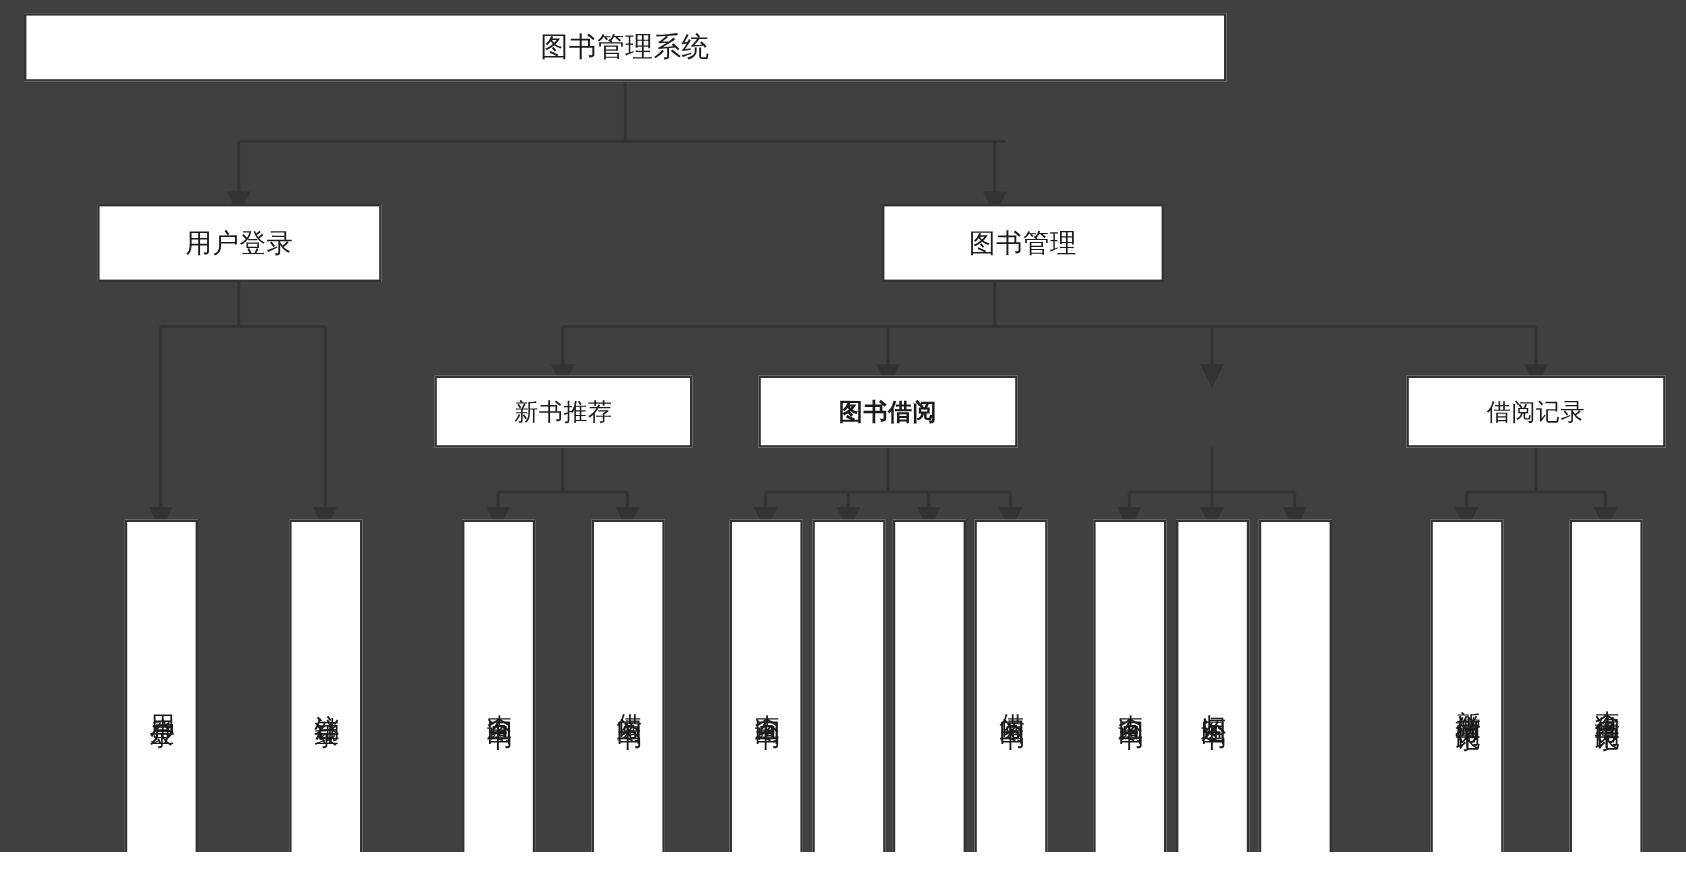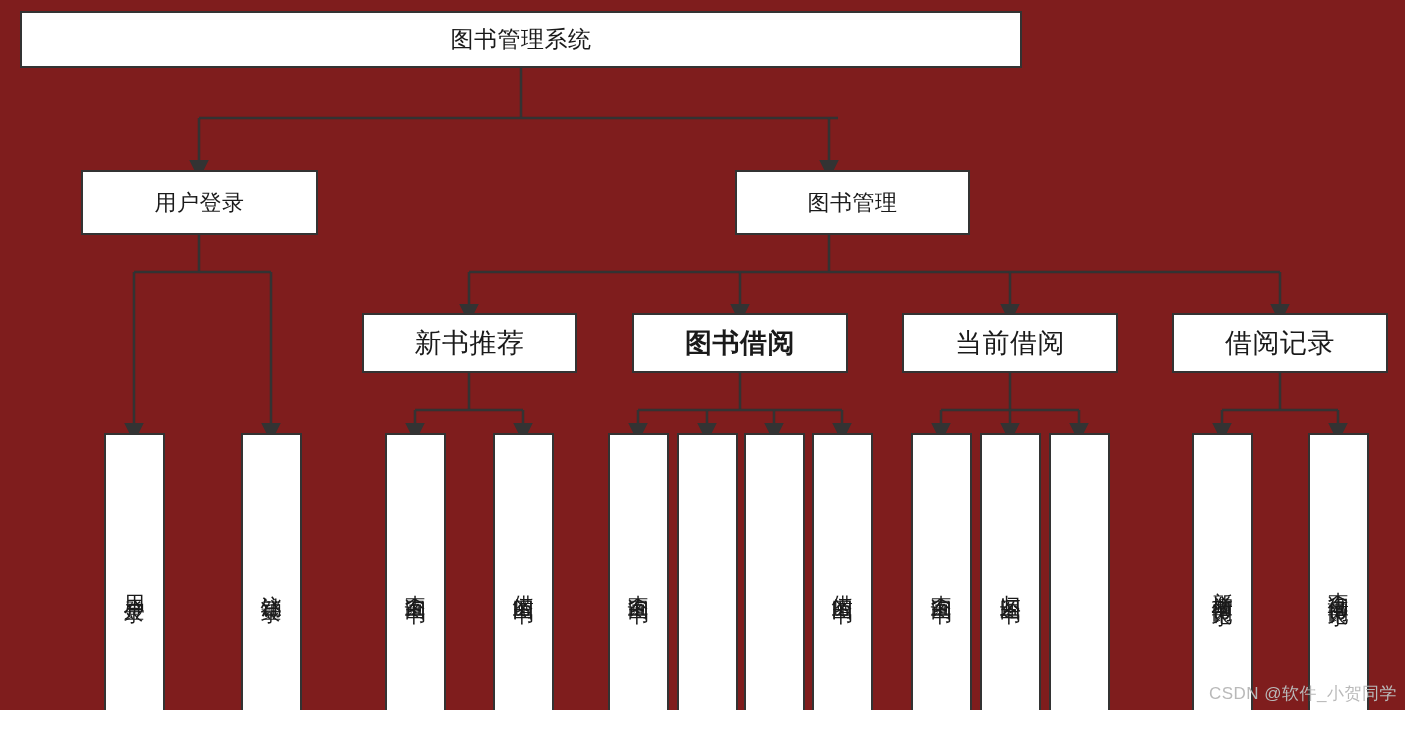--- a/index.html
+++ b/index.html
@@ -7,21 +7,21 @@
     padding: 0;
     background: #ffffff;
   }
   body {
     font-family: "Liberation Sans", "DejaVu Sans", sans-serif;
   }
   #canvas {
     position: relative;
     width: 1405px;
     height: 710px;
-    background: #7f1d1d;
+    background: #404040;
     overflow: hidden;
   }
   svg.connectors {
     position: absolute;
     left: 0;
     top: 0;
     width: 1405px;
     height: 747px;
     pointer-events: none;
   }
@@ -34,21 +34,21 @@
     align-items: center;
     justify-content: center;
   }
   .node .label {
     color: #1a1a1a;
     letter-spacing: 0.5px;
     white-space: nowrap;
   }
   .node-root .label { font-size: 23px; }
   .node-l2 .label   { font-size: 22px; }
-  .node-l3 .label   { font-size: 27px; }
+  .node-l3 .label   { font-size: 20px; }
 
   
   .node-leaf {
     align-items: flex-end;
     justify-content: center;
     padding-bottom: 6px;
   }
   .node-leaf .label {
     writing-mode: vertical-rl;
     text-orientation: upright;
@@ -136,23 +136,20 @@
   <div class="node node-l2" style="left:711px; top:170px; width:235px; height:65px;margin-left:24px;">
     <span class="label">图书管理</span>
   </div>
 
   <div class="node node-l3" style="left:362px; top:313px; width:215px; height:60px;">
     <span class="label">新书推荐</span>
   </div>
   <div class="node node-l3" style="left:632px; top:313px; width:216px; height:60px;font-weight:bold;">
     <span class="label">图书借阅</span>
   </div>
-  <div class="node node-l3" style="left:902px; top:313px; width:216px; height:60px;">
-    <span class="label">当前借阅</span>
-  </div>
   <div class="node node-l3" style="left:1172px; top:313px; width:216px; height:60px;align-items:center;">
     <span class="label">借阅记录</span>
   </div>
 
   <div class="node node-leaf center-text" style="left:104px; top:433px; width:61px; height:301px;">
     <span class="label">用户登录</span>
   </div>
   <div class="node node-leaf center-text" style="left:241px; top:433px; width:61px; height:301px;">
     <span class="label">注销登录</span>
   </div>
@@ -187,15 +184,14 @@
     <span class="label">确认归还（管理员）</span>
   </div>
 
   <div class="node node-leaf center-text" style="left:1192px; top:433px; width:61px; height:301px;">
     <span class="label">新增借阅记录</span>
   </div>
   <div class="node node-leaf center-text" style="left:1308px; top:433px; width:61px; height:301px;">
     <span class="label">查询借阅记录</span>
   </div>
 
-  <div class="watermark">CSDN @软件_小贺同学</div>
 
 </div>
 
 </body></html>

